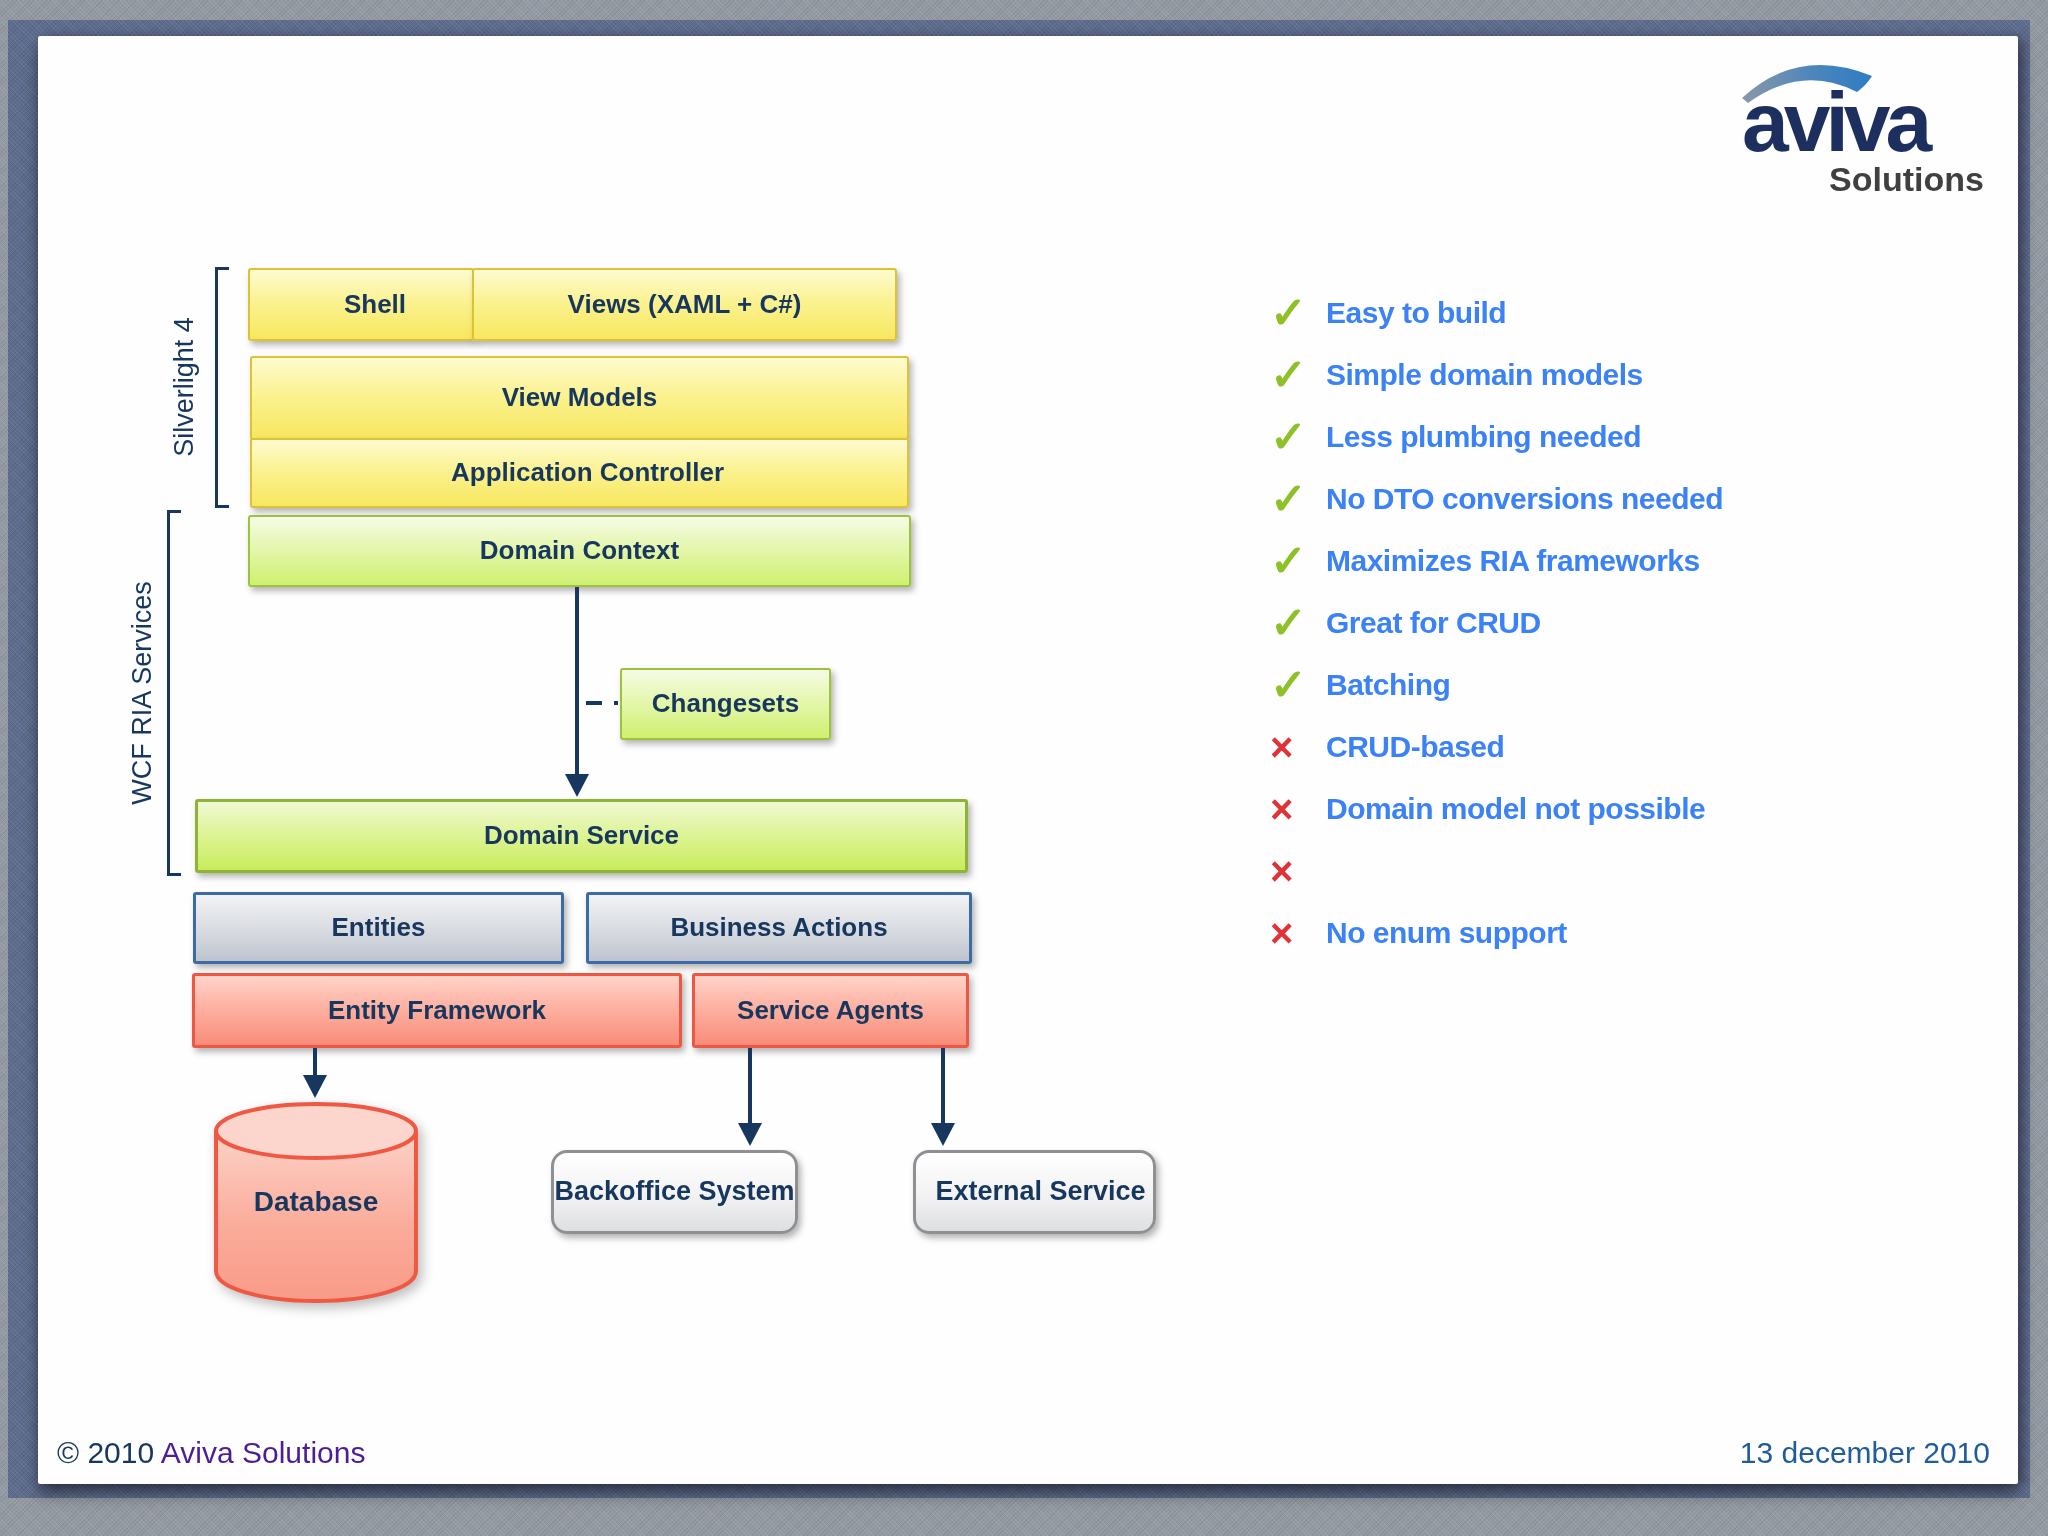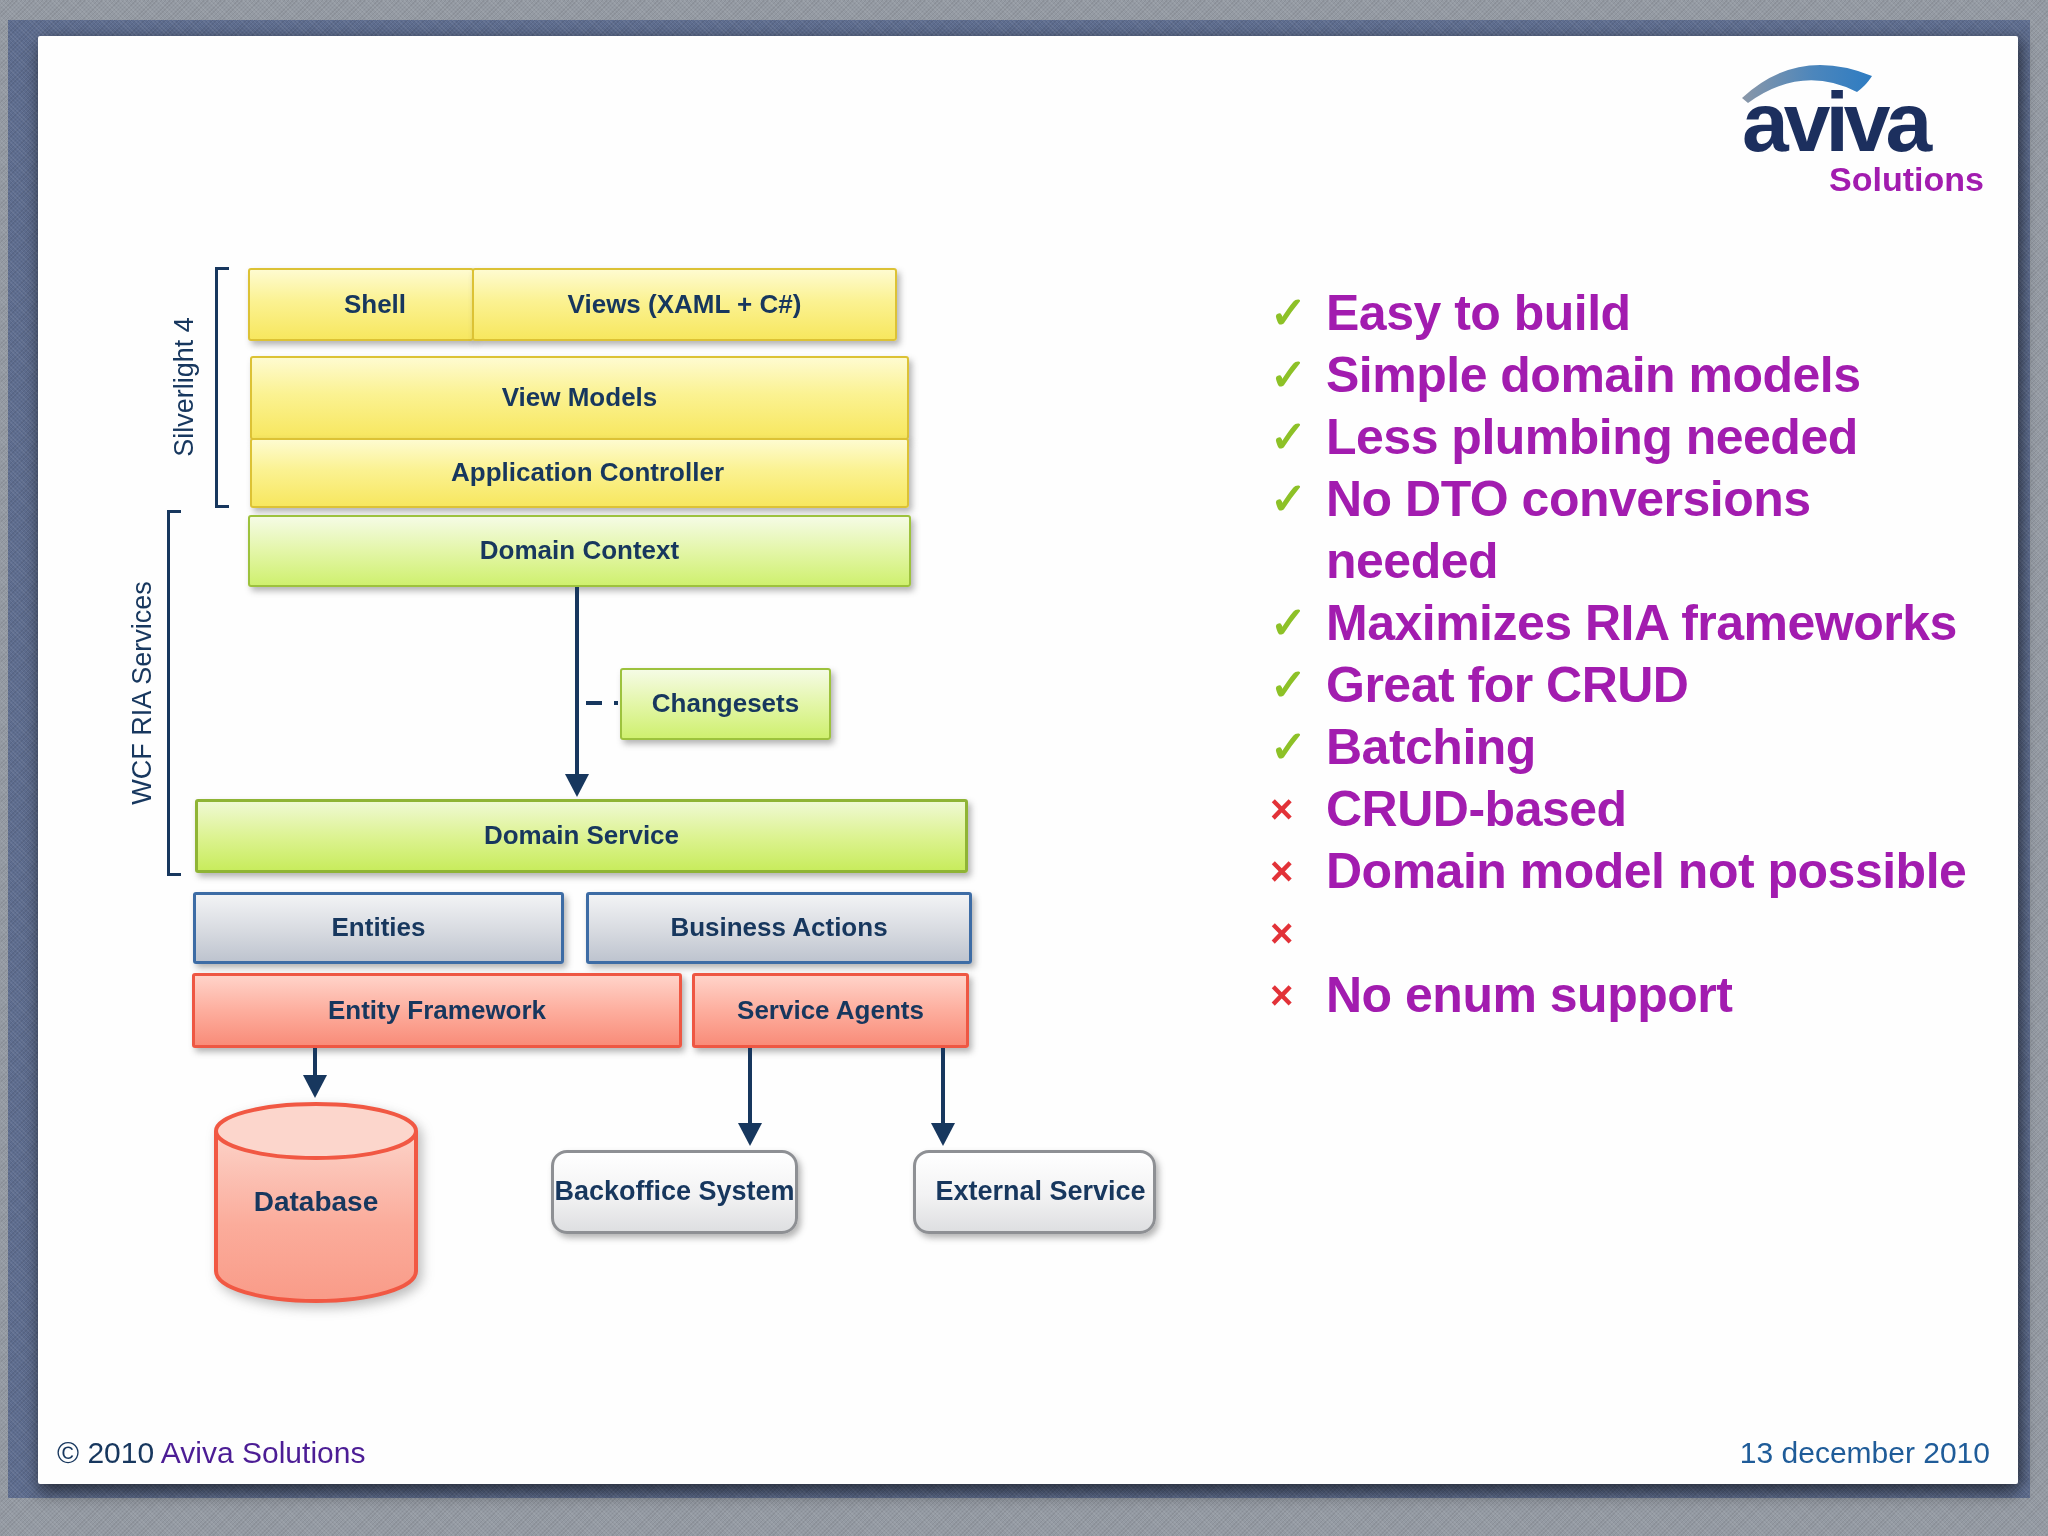--- a/index.html
+++ b/index.html
@@ -62,26 +62,26 @@
   .vl-sl{left:146px;top:351px;}
   .vl-wcf{left:104px;top:657px;}
   
   .arrows{position:absolute;left:0;top:0;width:1980px;height:1448px;pointer-events:none;z-index:5;}
   
   .list{position:absolute;left:1232px;top:246px;width:720px;}
   .li{display:flex;align-items:flex-start;margin:0;}
   .li .mark{width:56px;flex:0 0 56px;font-size:44px;line-height:62px;font-weight:bold;}
   .li .mark.pro{color:#8DC127;}
   .li .mark.con{color:#E23238;font-size:40px;}
-  .li .txt{font-weight:bold;font-size:50px;line-height:62px;color:#a21caf;width:645px;letter-spacing:-0.5px;}
+  .li .txt{font-weight:bold;font-size:30px;line-height:62px;color:#3b82f6;width:645px;letter-spacing:-0.5px;}
   
   .logo{position:absolute;left:1700px;top:16px;width:252px;height:145px;}
   .logo-swoosh{position:absolute;left:2px;top:2px;}
   .logo-name{position:absolute;left:4px;top:28px;font-weight:bold;font-size:84px;letter-spacing:-5px;color:#1C2F5E;line-height:1;}
-  .logo-tag{position:absolute;right:6px;top:110px;font-weight:bold;font-size:34px;color:#a21caf;line-height:1;}
+  .logo-tag{position:absolute;right:6px;top:110px;font-weight:bold;font-size:34px;color:#404040;line-height:1;}
   
   .foot-left{position:absolute;left:19px;top:1400px;font-size:30px;color:#17375E;}
   .foot-left .link{color:#4c1d95;}
   .foot-right{position:absolute;right:28px;top:1400px;font-size:30px;color:#1F5C99;}
 </style>
 </head>
 <body>
 
 <div class="frame"></div>
 

